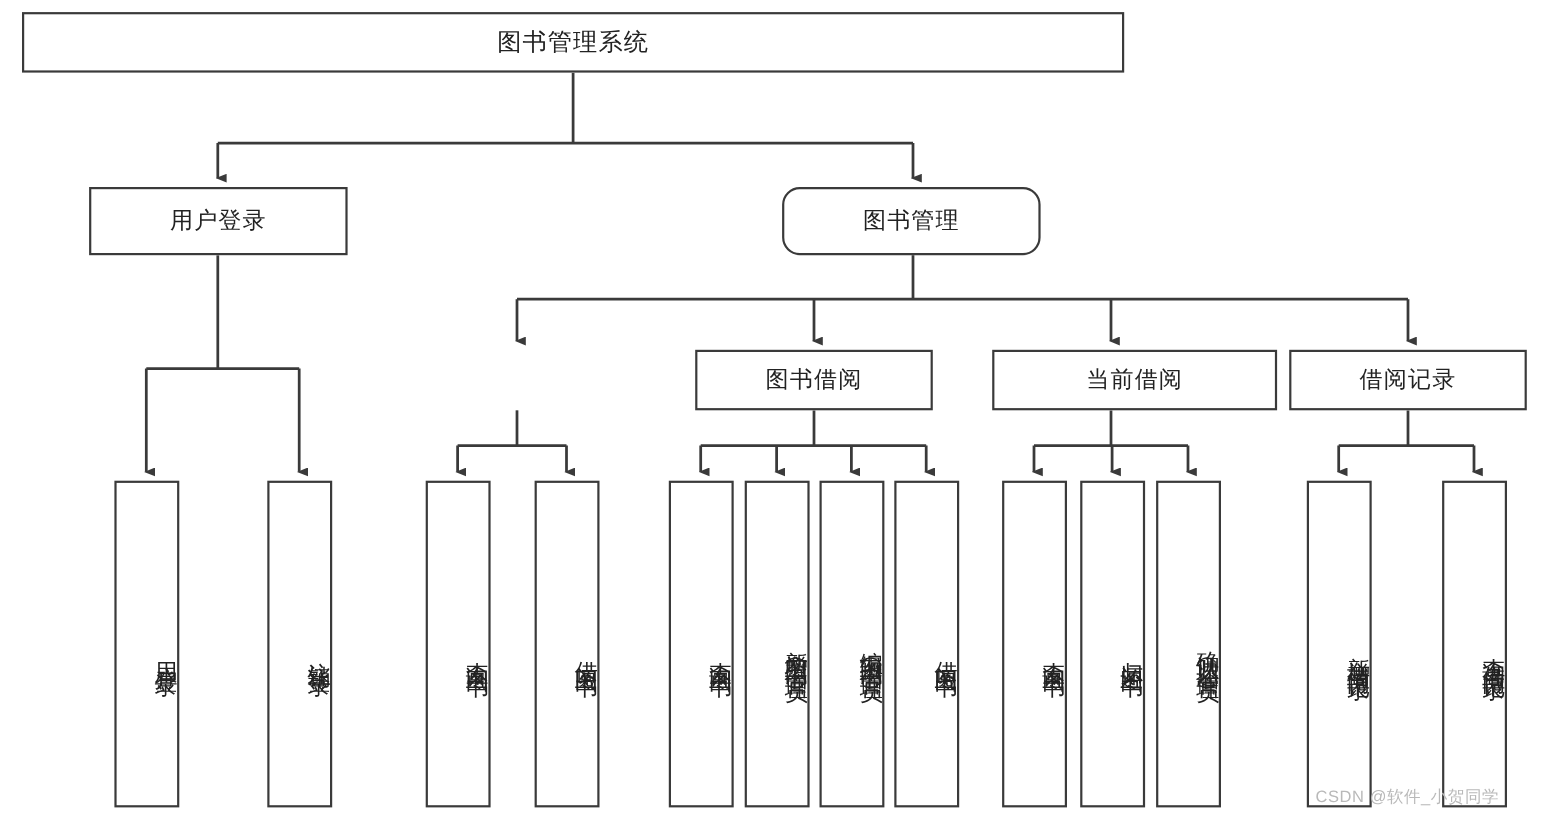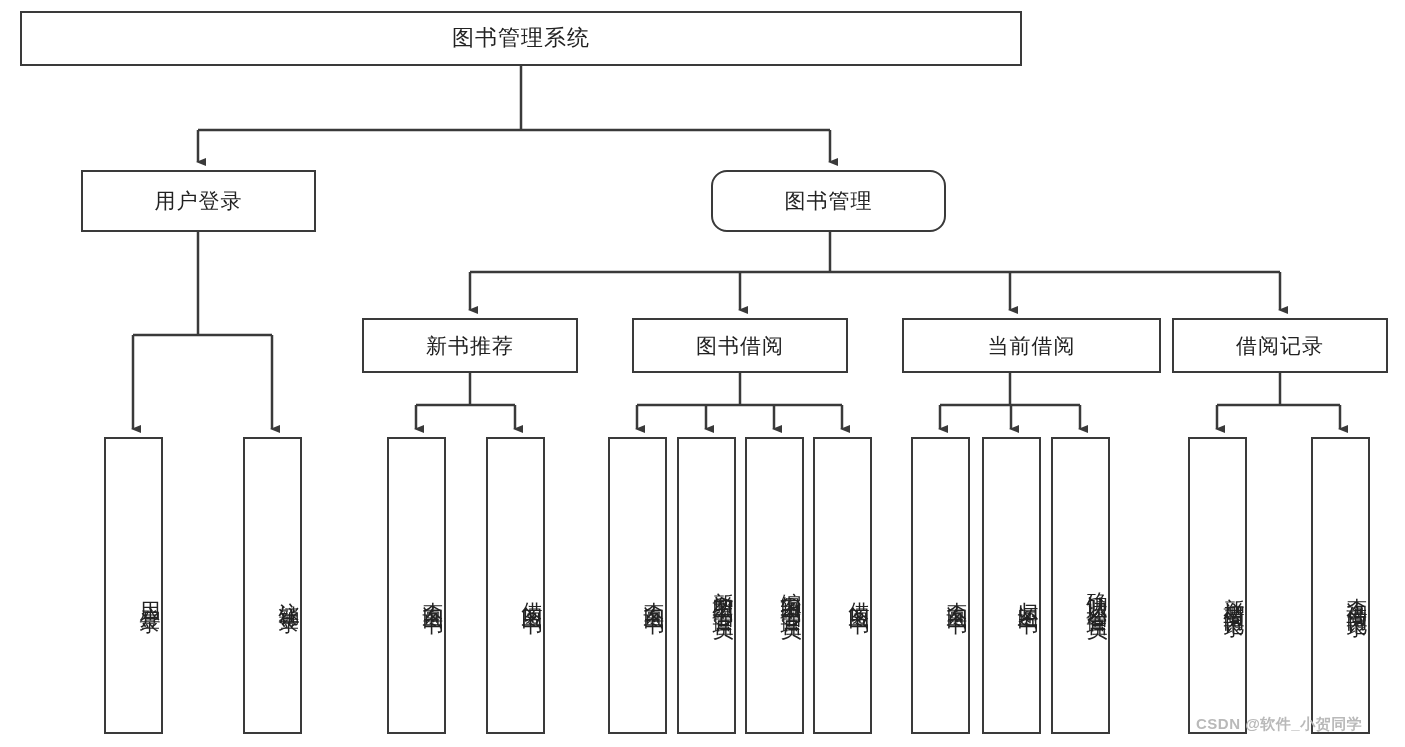--- a/index.html
+++ b/index.html
@@ -111,23 +111,20 @@
     <span class="label">图书管理系统</span>
   </div>
 
   <div class="node" style="left: 81px; top: 170px; width: 235px; height: 62px;">
     <span class="label">用户登录</span>
   </div>
   <div class="node" style="left: 711px; top: 170px; width: 235px; height: 62px; border-radius: 16px;">
     <span class="label">图书管理</span>
   </div>
 
-  <div class="node" style="left: 362px; top: 318px; width: 216px; height: 55px;">
-    <span class="label">新书推荐</span>
-  </div>
   <div class="node" style="left: 632px; top: 318px; width: 216px; height: 55px; text-align: center;">
     <span class="label">图书借阅</span>
   </div>
   <div class="node" style="left: 902px; top: 318px; width: 259px; height: 55px;">
     <span class="label">当前借阅</span>
   </div>
   <div class="node" style="left: 1172px; top: 318px; width: 216px; height: 55px;">
     <span class="label">借阅记录</span>
   </div>
 
@@ -164,15 +161,15 @@
   <div class="node leaf" style="left: 1051px; top: 437px; width: 59px; height: 297px;">
     <span class="label">确认归还（管理员）</span>
   </div>
   <div class="node leaf" style="left: 1188px; top: 437px; width: 59px; height: 297px;">
     <span class="label">新增借阅记录</span>
   </div>
   <div class="node leaf" style="left: 1311px; top: 437px; width: 59px; height: 297px;">
     <span class="label">查询借阅记录</span>
   </div>
 
-  <div class="watermark" style="left:1196px;top:715px;font-weight:bold;">CSDN @软件_小贺同学</div>
+  <div class="watermark" style="left:1196px;top:715px;">CSDN @软件_小贺同学</div>
 
 </div>
 
 </body></html>

